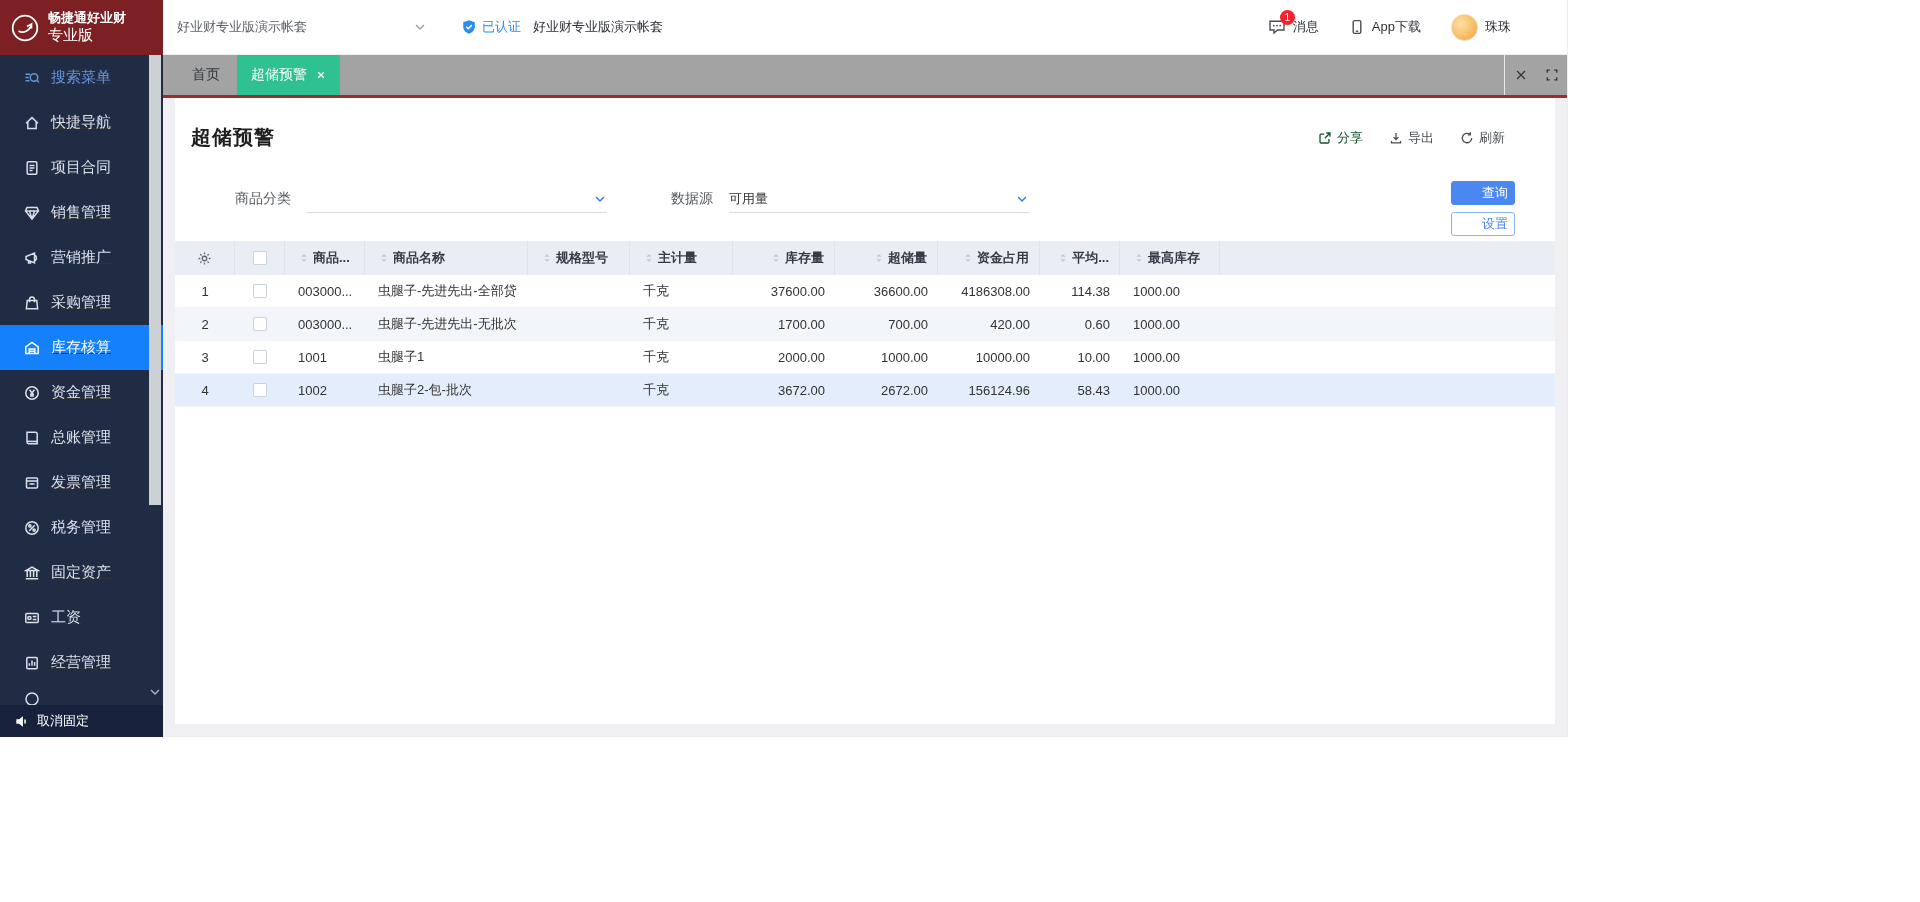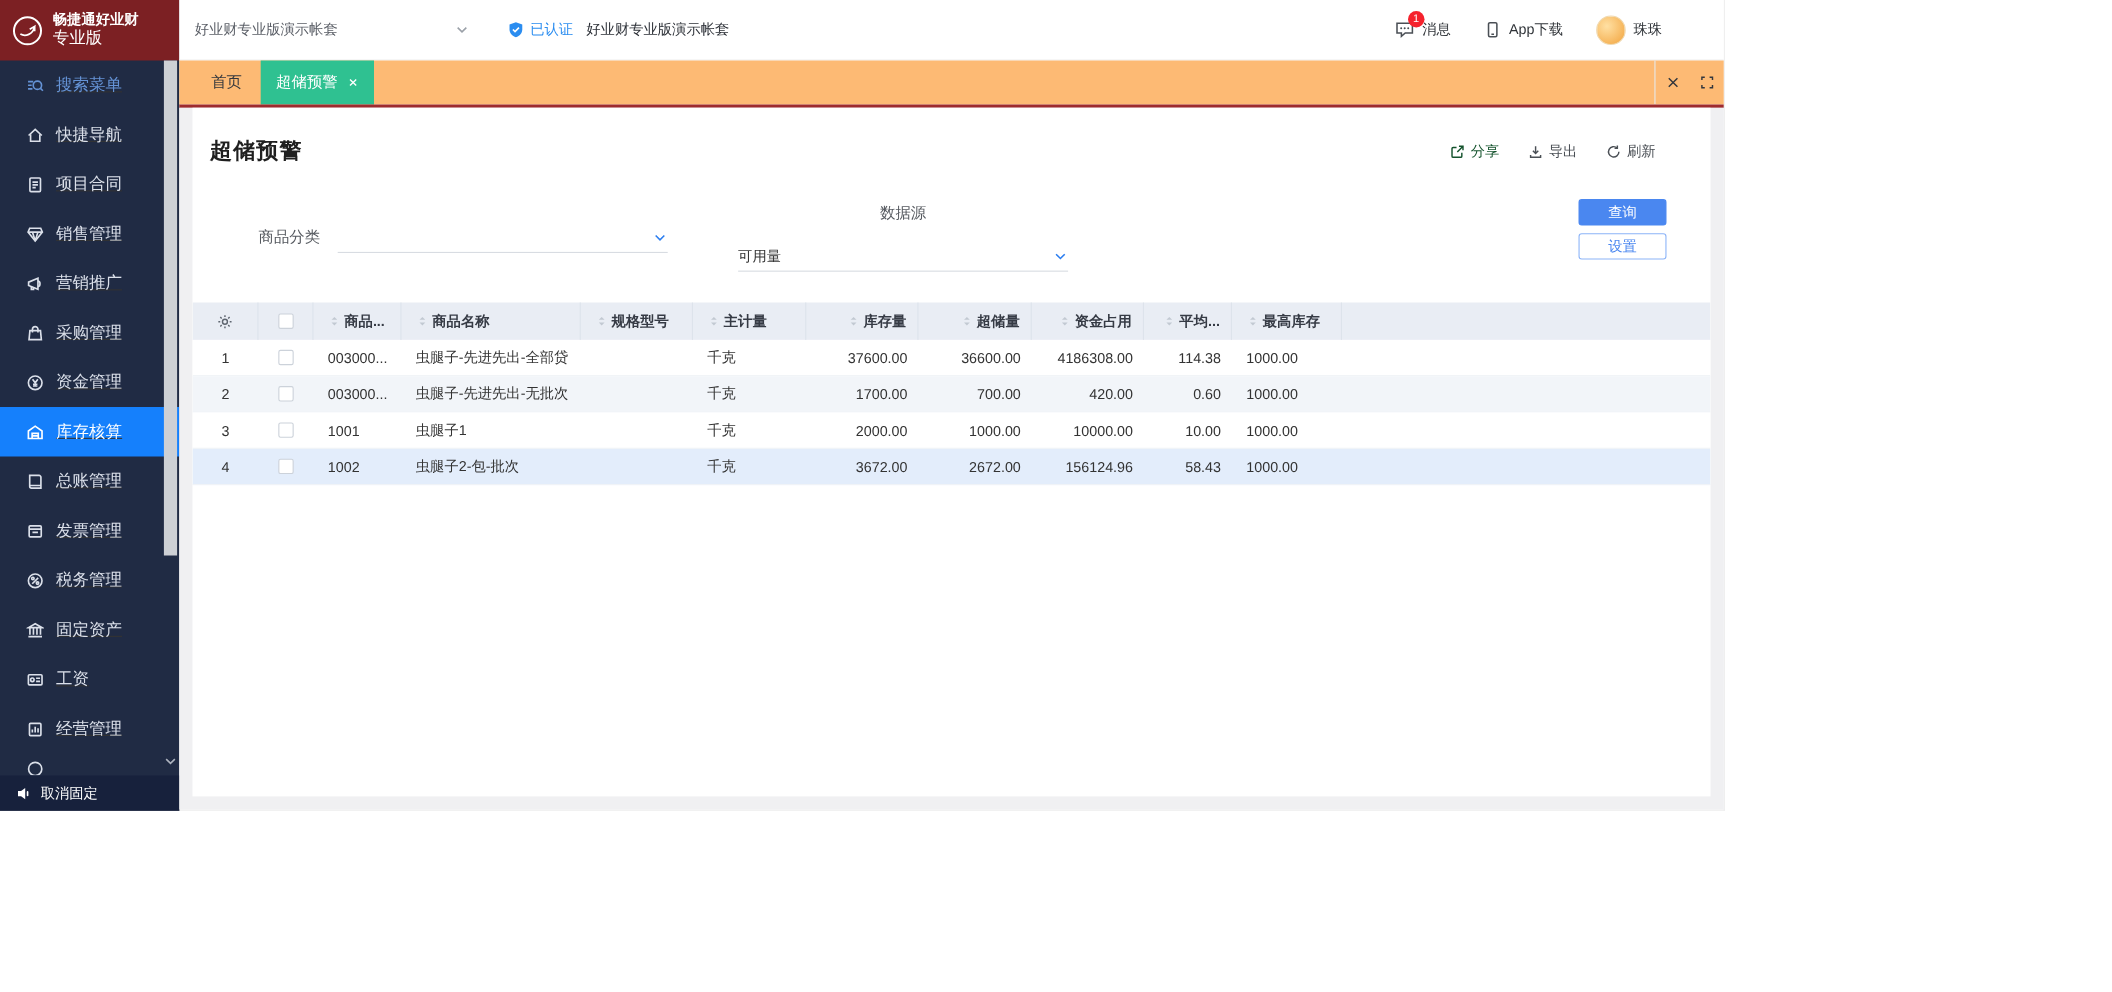--- a/index.html
+++ b/index.html
@@ -47,49 +47,49 @@
   .hdr-right { margin-left:auto; margin-right:56px; display:flex; align-items:center; gap:30px; }
   .hdr-item { display:flex; align-items:center; gap:7px; font-size:13px; color:#2f3338; cursor:pointer; }
   .hdr-item .icon { width:18px; height:18px; color:#4a4f55; }
   .msg-wrap { position:relative; display:inline-flex; }
   .badge { position:absolute; top:-8px; right:-9px; min-width:15px; height:15px; border-radius:8px; padding:0 3px;
            background:var(--badge-red,#f5222d); color:#fff; font-size:10px; display:flex; align-items:center; justify-content:center; }
   .avatar { width:27px; height:27px; border-radius:50%; background:radial-gradient(circle at 35% 35%, #ffe0a3, #f2a33c);
             border:1px solid #f0d9b0; }
 
   
-  .tabbar { position:absolute; left:163px; top:55px; right:0; height:40px; background:#fdba74; display:flex; align-items:stretch; padding-left:12px; }
+  .tabbar { position:absolute; left:163px; top:55px; right:0; height:40px; background:#a3a3a3; display:flex; align-items:stretch; padding-left:12px; }
   .tab { display:flex; align-items:center; padding:0 17px; font-size:14px; color:#33373d; cursor:pointer; }
   .tab.active { background:var(--tab-active,#2fc191); color:#fff; gap:9px; padding:0 14px; }
   .tab-close { width:10px; height:10px; color:#fff; }
   .tab-controls { margin-left:auto; display:flex; border-left:1px solid #e8e8e8; }
   .tc-btn { width:31px; display:flex; align-items:center; justify-content:center; color:#33373d; cursor:pointer; }
   .tc-btn .icon { width:14px; height:14px; }
   .redline { position:absolute; left:163px; top:95px; right:0; height:3px; background:var(--divider-red,#9e2b2e); }
 
   
   .content { position:absolute; left:163px; top:98px; right:0; bottom:0; background:var(--content-bg,#f0f0f2); }
   .panel { position:absolute; left:12px; right:12px; top:0; bottom:12px; background:#fff; overflow:hidden; }
   .panel-head { display:flex; align-items:center; padding:26px 50px 0 16px; }
   .panel-head h1 { margin:0; font-size:20px; font-weight:700; color:#1f1f1f; letter-spacing:1px; }
   .head-actions { margin-left:auto; display:flex; align-items:center; gap:26px; font-size:13px; }
   .act { display:flex; align-items:center; gap:5px; cursor:pointer; color:#4a4f55; }
   .act.share { color:#14532d; }
   .act .icon { width:14px; height:14px; }
 
   .filters { position:relative; margin-top:34px; display:flex; align-items:center; padding-left:60px; }
   .filter { display:flex; align-items:center; gap:16px; }
-  .filter + .filter { margin-left:64px;flex-direction:column; }
+  .filter + .filter { margin-left:64px; }
   .filter label { font-size:14px; color:#55595f; }
   .f-select { width:300px; height:28px; border-bottom:1px solid #d8dce2; display:flex; align-items:center;
               justify-content:space-between; font-size:13px; color:#333; cursor:pointer; }
   .f-select .icon { width:14px; height:14px; color:var(--chevron-blue,#2a7df0); }
   .filter-btns { position:absolute; right:40px; top:-4px; display:flex; flex-direction:column; gap:7px; }
-  .filter-btns button { width:80px; height:24px; font-size:13px; border-radius:3px; cursor:pointer;
-                        font-family:inherit; }
+  .filter-btns button { width:64px; height:24px; font-size:13px; border-radius:3px; cursor:pointer;
+                        font-family:inherit;text-align:right; }
   .btn-primary { background:var(--primary-btn,#4a87f0); border:1px solid var(--primary-btn,#4a87f0); color:#fff; }
   .btn-ghost { background:#fff; border:1px solid #8cb4f8; color:var(--primary-btn,#4a87f0); }
 
   
   .grid { margin-top:28px; width:100%; }
   .thead { display:flex; height:34px; background:var(--thead-bg,#e9edf4); }
   .th { display:flex; align-items:center; gap:3px; font-size:13px; font-weight:700; color:#363b45;
         border-right:1px solid #dde3eb; }
   .th .sort { width:12px; height:12px; }
   .trow { display:flex; height:33px; background:#fff; border-bottom:1px solid #f0f3f7; cursor:pointer; }
@@ -173,37 +173,37 @@
         </div>
         <div class="menu-item">
           <span class="icon">
             <svg viewBox="0 0 16 16" fill="none" stroke="currentColor" stroke-width="1.5">
               <path d="M3.2 5.5 H12.8 L13.6 13.8 H2.4 Z"></path>
               <path d="M5.5 7.2 V4.4 a2.5 2.5 0 0 1 5 0 V7.2"></path>
             </svg>
           </span>
           <span class="mi-label">采购管理</span>
         </div>
+        <div class="menu-item active">
+          <span class="icon">
+            <svg viewBox="0 0 16 16" fill="none" stroke="currentColor" stroke-width="1.5">
+              <path d="M1.8 6.8 L8 2.4 L14.2 6.8 V13.6 H1.8 Z"></path>
+              <path d="M5.2 13.6 V9 H10.8 V13.6 M5.2 11.3 H10.8"></path>
+            </svg>
+          </span>
+          <span class="mi-label">库存核算</span>
+        </div>
         <div class="menu-item">
           <span class="icon">
             <svg viewBox="0 0 16 16" fill="none" stroke="currentColor" stroke-width="1.5">
               <circle cx="8" cy="8" r="6.2"></circle>
               <path d="M5.6 4.8 L8 8 L10.4 4.8 M8 8 V11.6 M6 9.3 H10 M6 10.9 H10"></path>
             </svg>
           </span>
           <span class="mi-label">资金管理</span>
-        </div>
-        <div class="menu-item active">
-          <span class="icon">
-            <svg viewBox="0 0 16 16" fill="none" stroke="currentColor" stroke-width="1.5">
-              <path d="M1.8 6.8 L8 2.4 L14.2 6.8 V13.6 H1.8 Z"></path>
-              <path d="M5.2 13.6 V9 H10.8 V13.6 M5.2 11.3 H10.8"></path>
-            </svg>
-          </span>
-          <span class="mi-label">库存核算</span>
         </div>
         <div class="menu-item">
           <span class="icon">
             <svg viewBox="0 0 16 16" fill="none" stroke="currentColor" stroke-width="1.5">
               <path d="M3 2.2 H11.5 A1.7 1.7 0 0 1 13.2 3.9 V13.8 H4.7 A1.7 1.7 0 0 1 3 12.1 Z"></path>
               <path d="M3 11.4 H13.2"></path>
             </svg>
           </span>
           <span class="mi-label">总账管理</span>
         </div>

